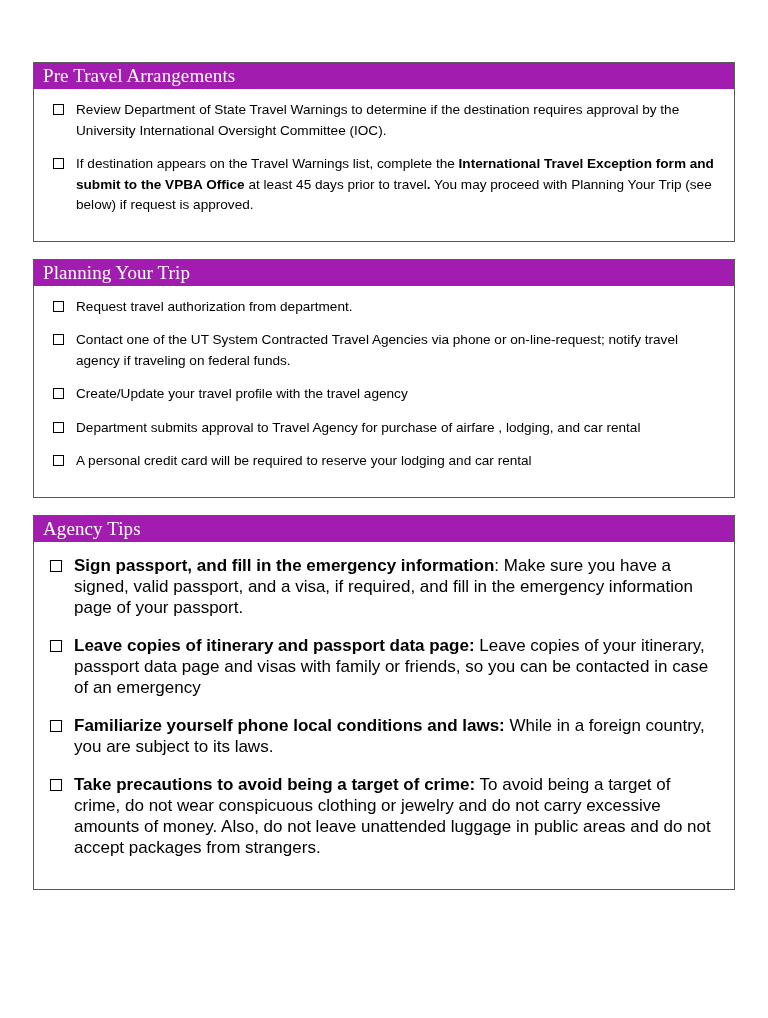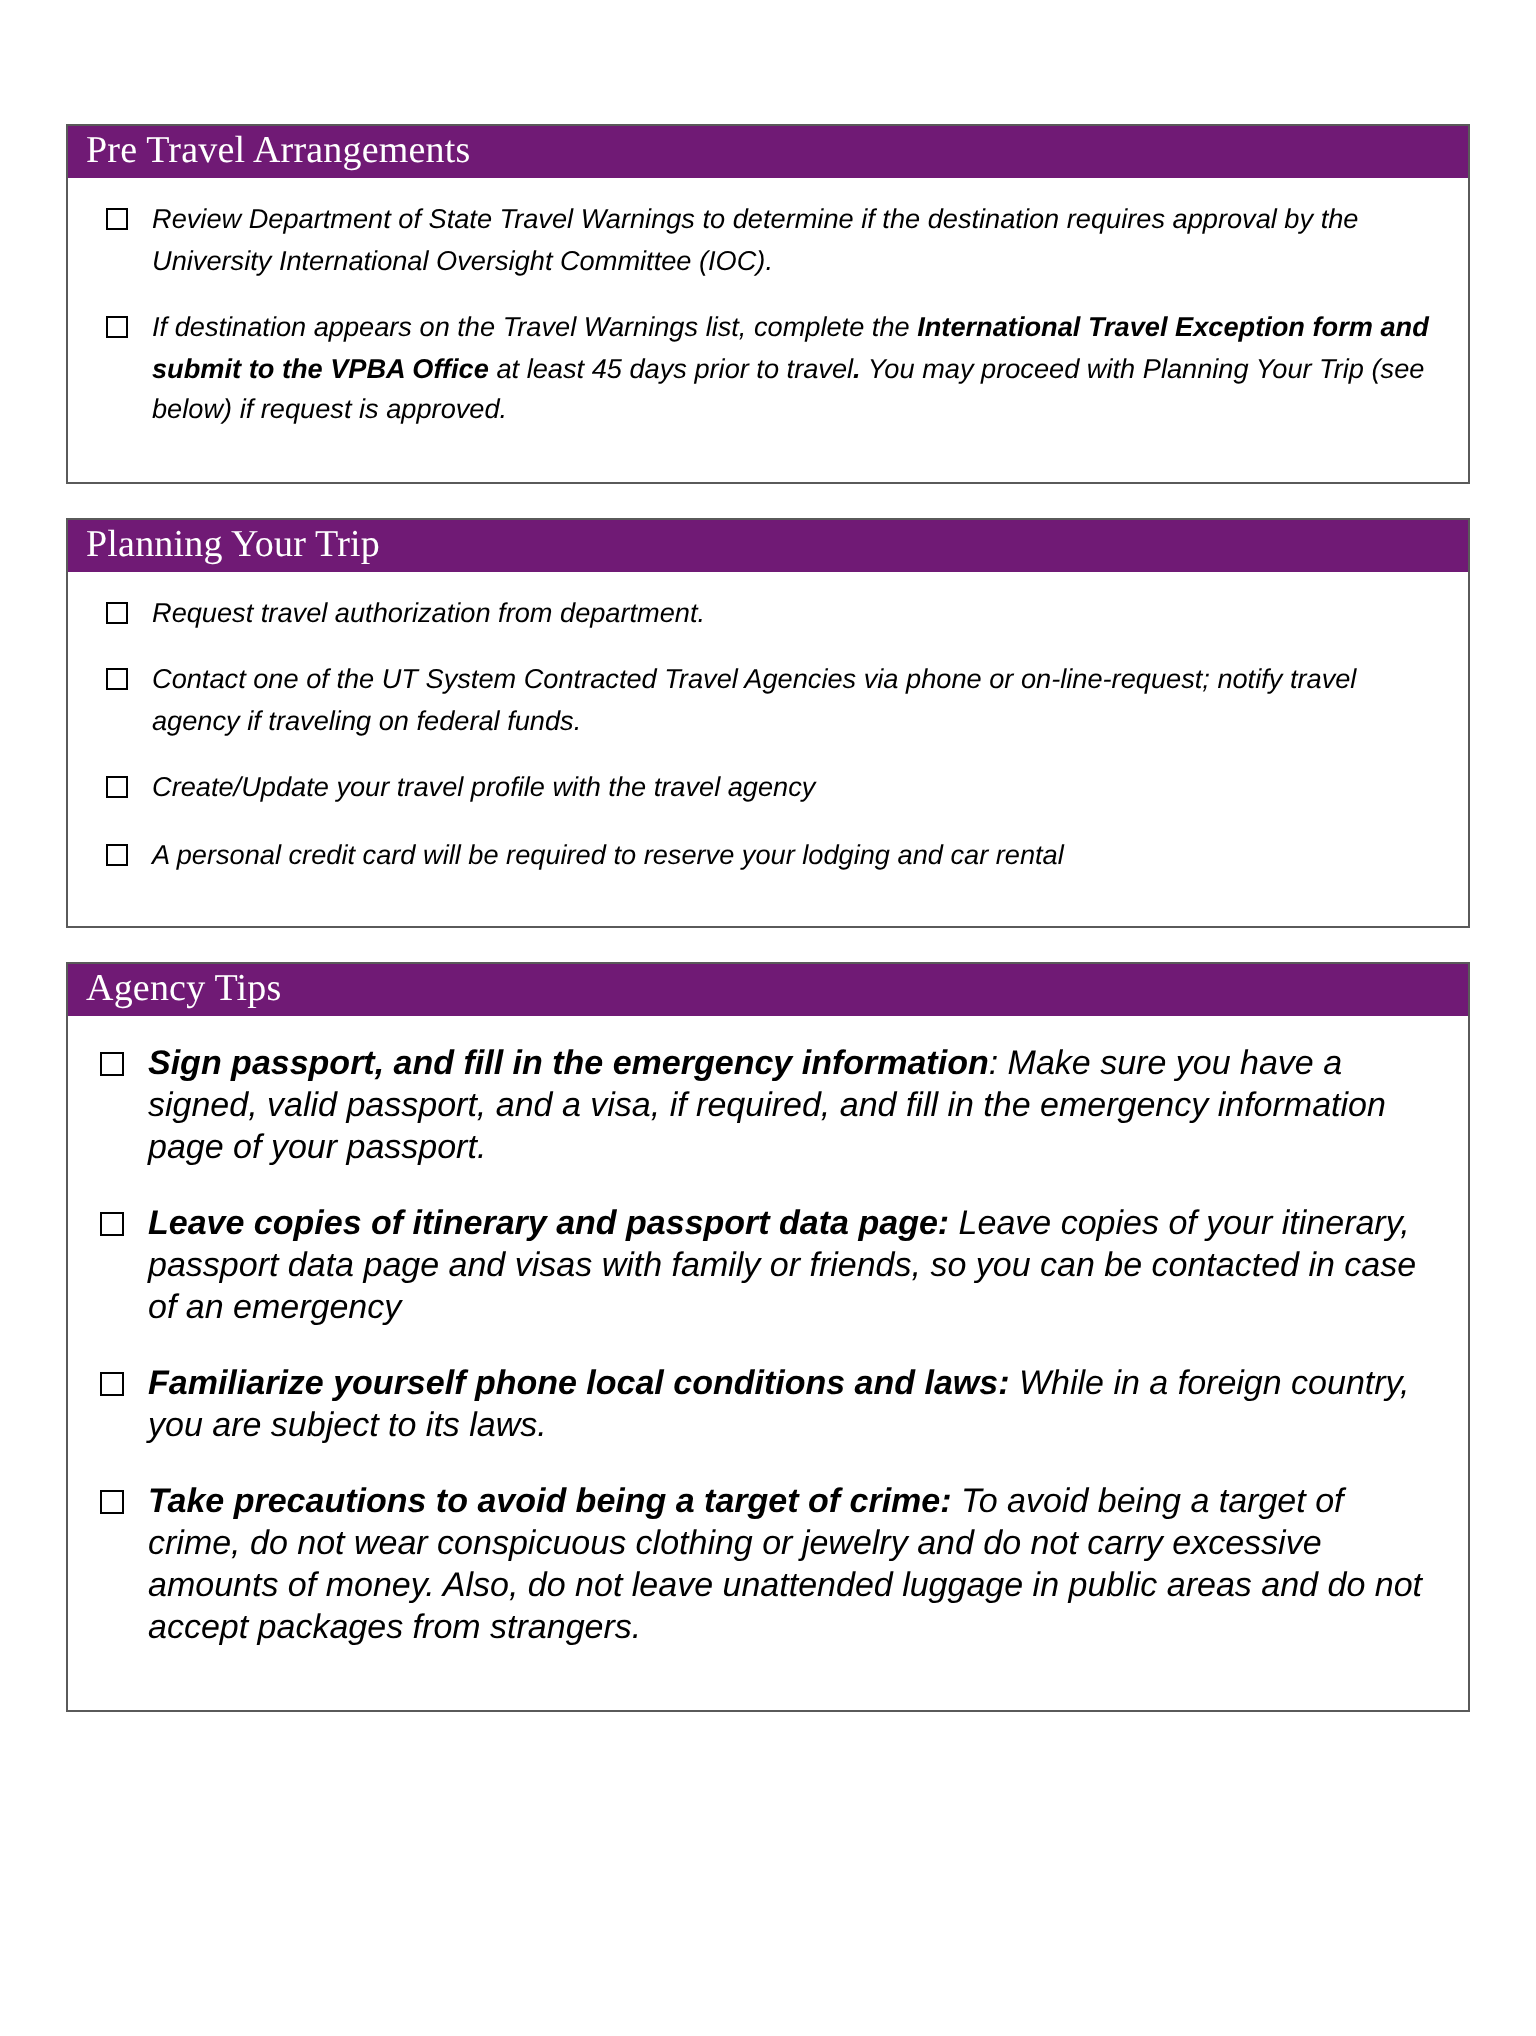--- a/index.html
+++ b/index.html
@@ -29,42 +29,41 @@
     border: 1px solid #5a5a5a;
     background: #ffffff;
     box-sizing: border-box;
     width: 702px;
   }
   .section + .section {
     margin-top: 17px;
   }
 
   .section-header {
-    background: #701a75;
+    background: #a21caf;
     color: #ffffff;
     font-family: "Liberation Serif", serif;
     font-size: 19px;
     line-height: 26px;
     height: 26px;
     padding: 0 0 0 9px;
     letter-spacing: 0.1px;
     white-space: nowrap;
     overflow: hidden;
   }
 
   .section-body {
     padding: 10px 14px 12px 10px;
   }
 
   
   .item {
     display: flex;
     align-items: flex-start;
     margin: 0 0 12px 0;
-    font-style: italic;
   }
   .item:last-child {
     margin-bottom: 0;
   }
 
   .checkbox {
     flex: 0 0 auto;
     width: 11px;
     height: 11px;
     border: 1px solid #000000;
@@ -145,20 +144,24 @@
       <div class="item">
         <span class="checkbox"></span>
         <span class="item-text"><span>Contact one of the UT System Contracted Travel Agencies via phone or on-line-request; notify travel agency if traveling on federal funds.</span></span>
       </div>
       <div class="item">
         <span class="checkbox"></span>
         <span class="item-text"><span>Create/Update your travel profile with the travel agency</span></span>
       </div>
       <div class="item">
         <span class="checkbox"></span>
+        <span class="item-text"><span>Department submits approval to Travel Agency for purchase of airfare , lodging, and car rental</span></span>
+      </div>
+      <div class="item">
+        <span class="checkbox"></span>
         <span class="item-text"><span>A personal credit card will be required to reserve your lodging and car rental</span></span>
       </div>
     </div>
   </div>
 
   <div class="section sec-tips">
     <div class="section-header">Agency Tips</div>
     <div class="section-body">
       <div class="item">
         <span class="checkbox"></span>

